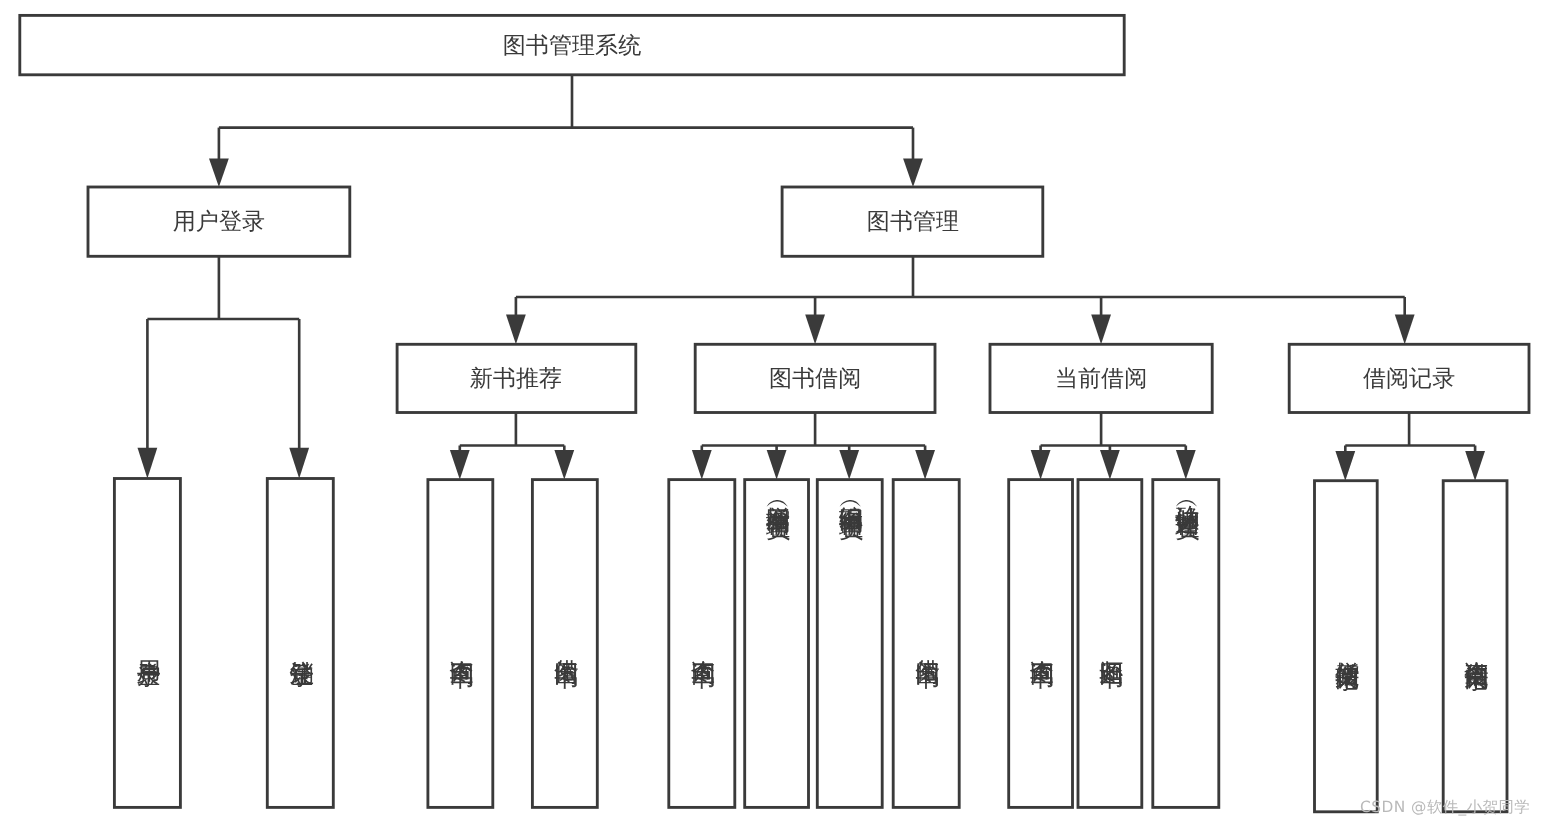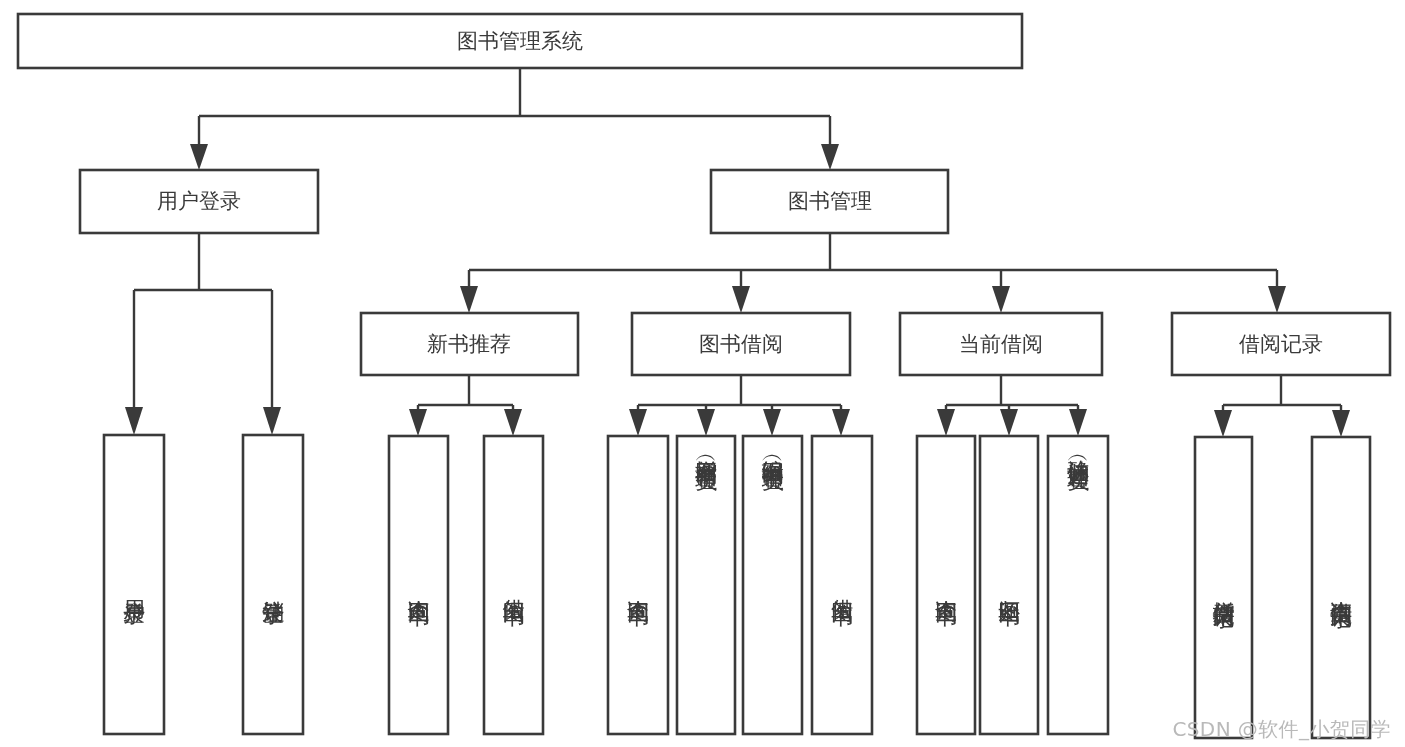--- a/index.html
+++ b/index.html
@@ -65,21 +65,21 @@
     letter-spacing: 1.5px;
     color: #3a3a3a;
     white-space: nowrap;
     text-align: center;
   }
   #watermark {
     position: absolute;
     right: 14px;
     bottom: 4px;
     font-family: "DejaVu Sans", "Liberation Sans", sans-serif;
-    font-size: 20px;
+    font-size: 14px;
     color: #b9b9b9;
     letter-spacing: 0.4px;
     user-select: none;
   }
 </style>
 </head>
 <body>
 
 <div id="diagram-root">
 

